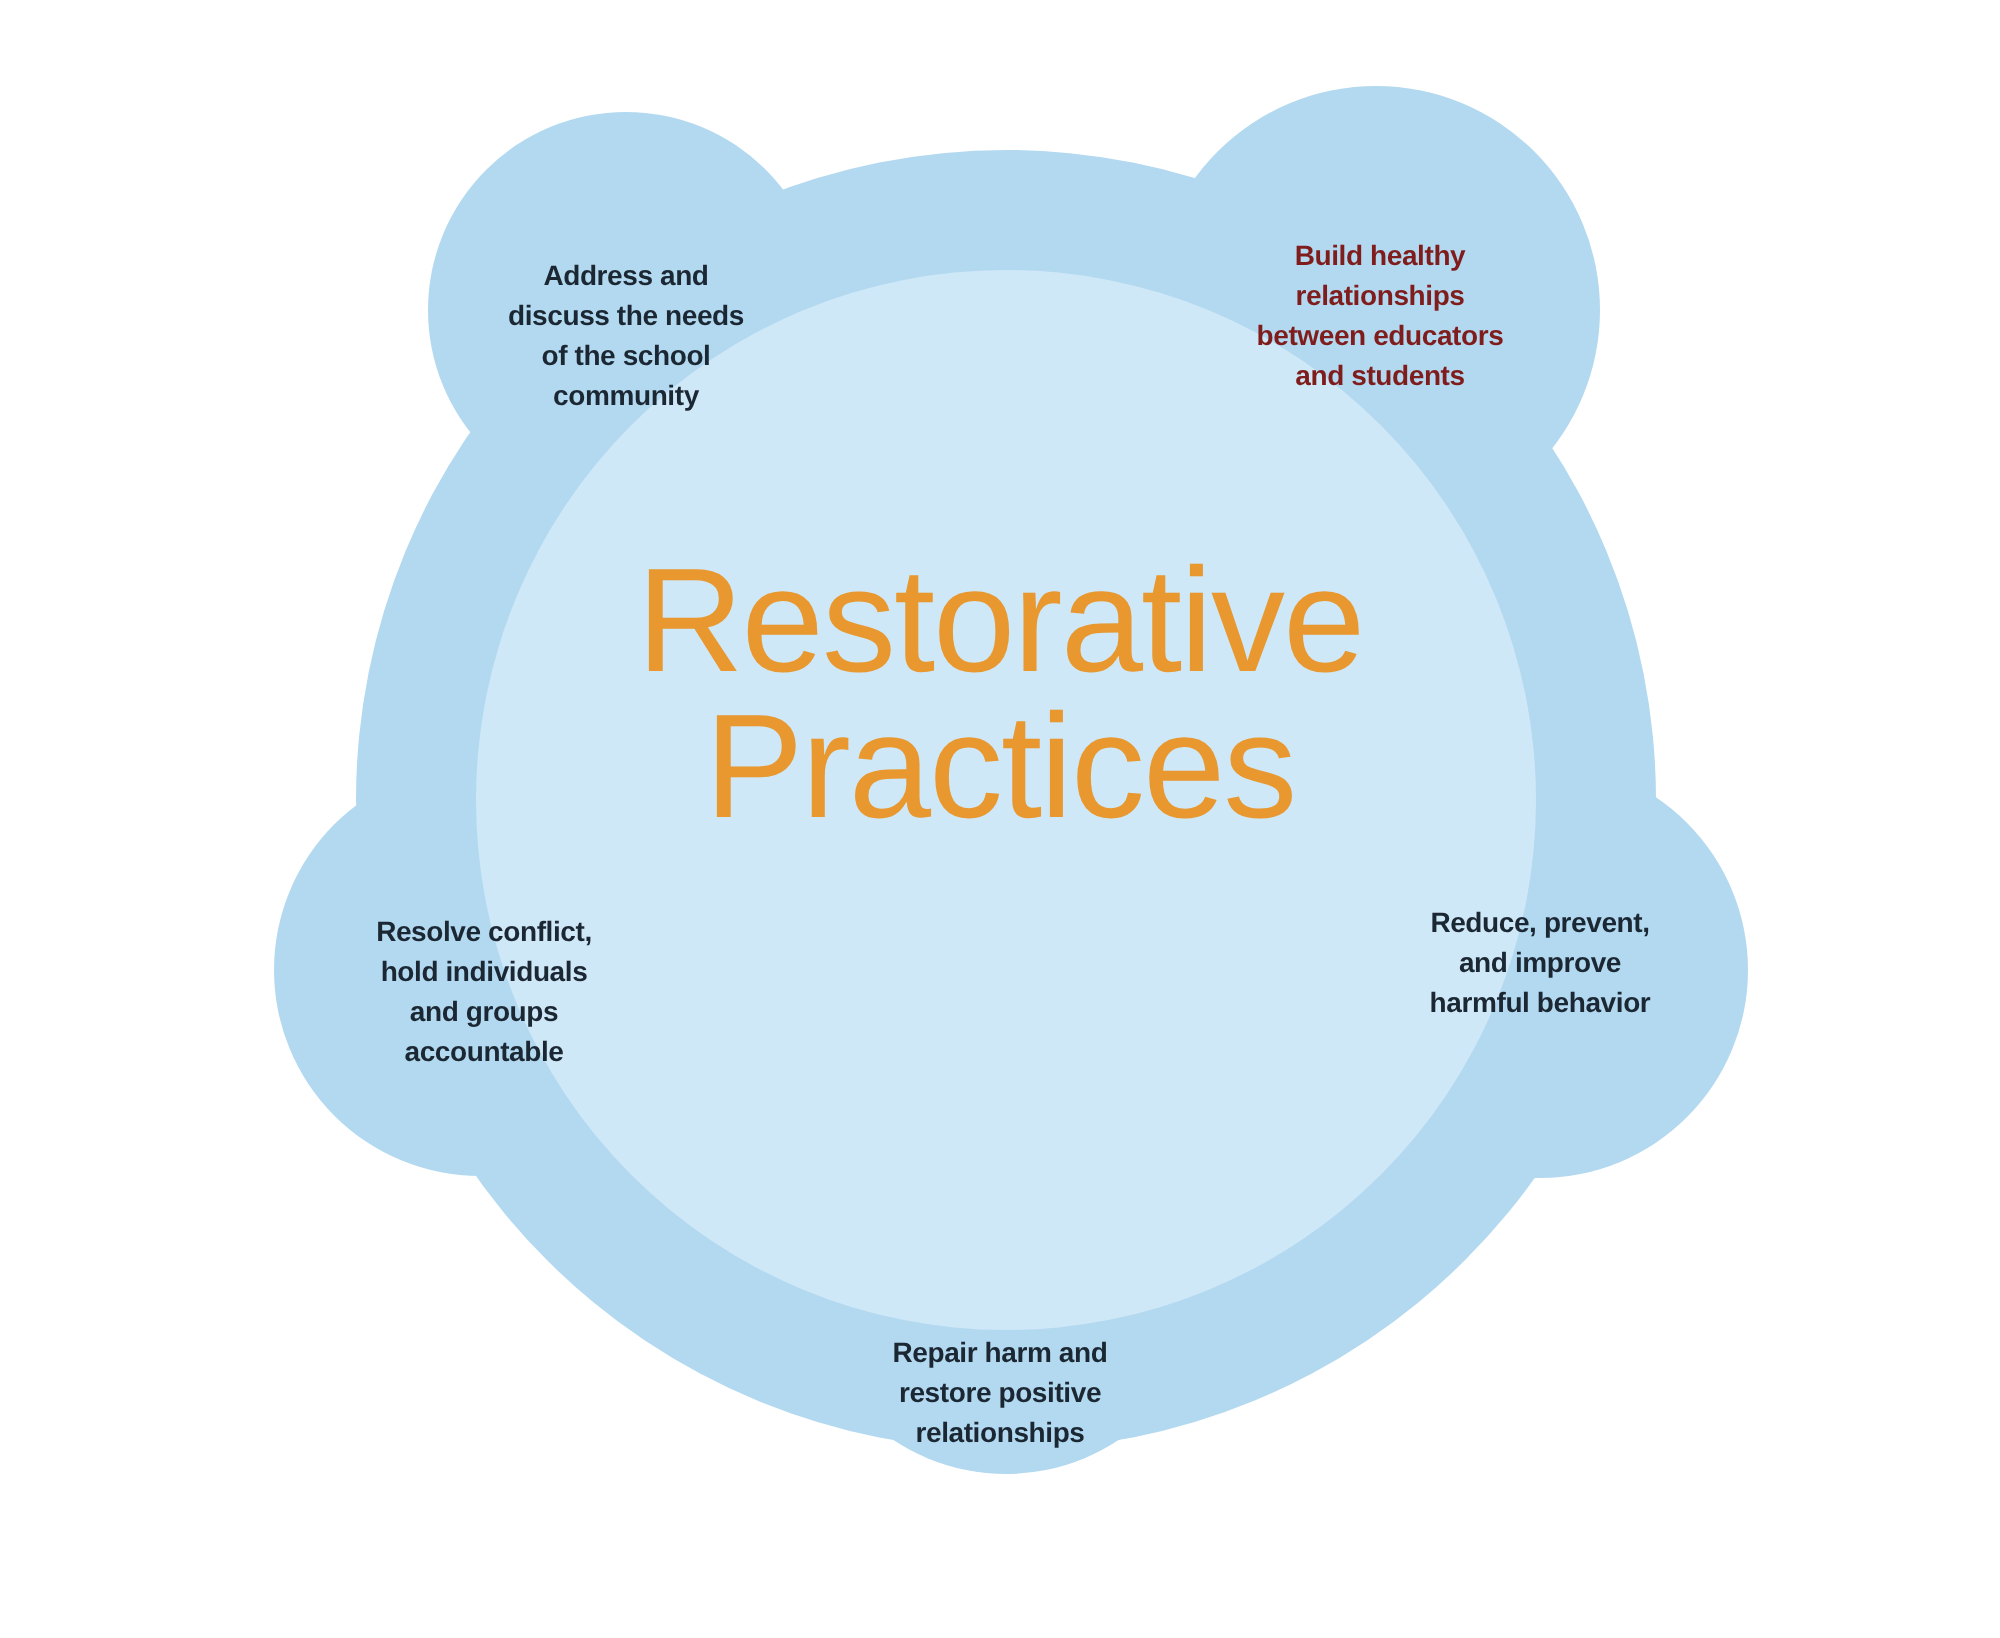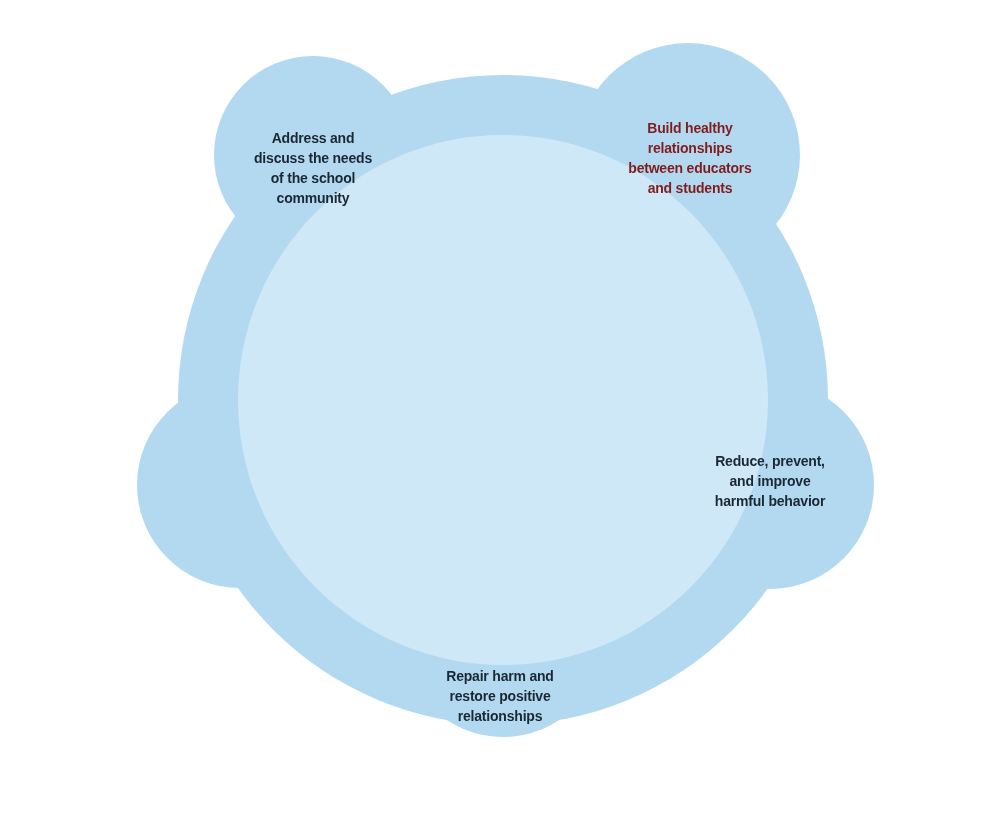--- a/index.html
+++ b/index.html
@@ -95,34 +95,40 @@
     </g>
 
     <circle cx="503" cy="400" r="265" fill="#cfe8f7"></circle>
 
   </svg>
 
   <div class="text-layer">
 
     <div class="top-artifact"></div>
 
+    <div class="center-title" style="left: 500px; top: 347px; width: 520px; color: rgb(232, 152, 47);">Restorative
+Practices</div>
 
     <div class="lobe-label" style="left: 313px; top: 168px; width: 230px; color: rgb(27, 39, 51);">Address and
 discuss the needs
 of the school
 community</div>
 
     <div class="lobe-label" style="left: 690px; top: 158px; width: 250px; color: #7f1d1d;">Build healthy
 relationships
 between educators
 and students</div>
 
     <div class="lobe-label" style="left: 770px; top: 481px; width: 220px; color: rgb(27, 39, 51); text-align: center;">Reduce, prevent,
 and improve
 harmful behavior</div>
 
     <div class="lobe-label" style="left: 500px; top: 696px; width: 220px; color: rgb(27, 39, 51);">Repair harm and
 restore positive
 relationships</div>
 
+    <div class="lobe-label" style="left: 242px; top: 496px; width: 220px; color: rgb(27, 39, 51);">Resolve conflict,
+hold individuals
+and groups
+accountable</div>
 
   </div>
 </div>
 
 </body></html>

